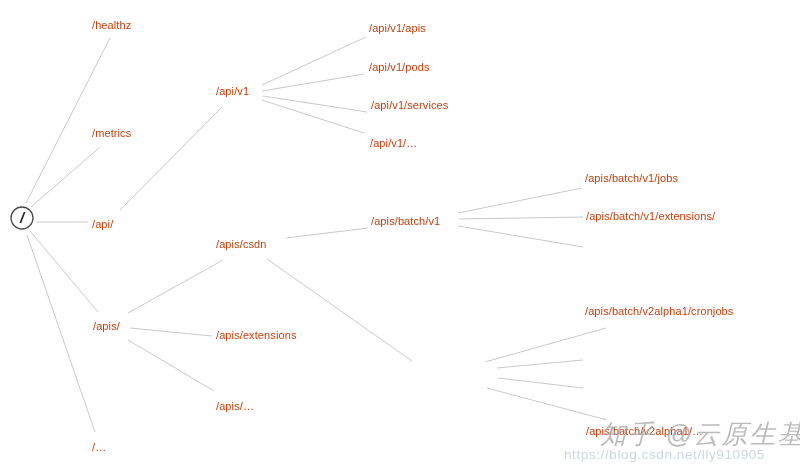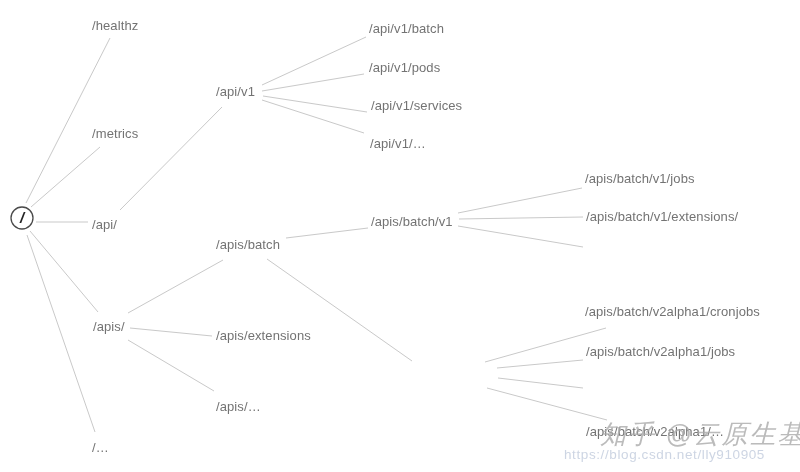--- a/index.html
+++ b/index.html
@@ -2,21 +2,21 @@
 <html><head>
 <meta charset="utf-8">
 <style>
   html,body{margin:0;padding:0;background:#ffffff;}
   .canvas{
     position:relative;width:800px;height:472px;background:#ffffff;overflow:hidden;
     font-family:"Liberation Sans","DejaVu Sans",sans-serif;
   }
   .edges-svg{position:absolute;left:0;top:0;z-index:0;}
   .node-label{
-    position:absolute;z-index:1;font-size:13px;line-height:13px;color:#737373;
+    position:absolute;z-index:1;font-size:11px;line-height:13px;color:#c2410c;
     white-space:nowrap;letter-spacing:0.1px;
   }
   .wm-zhihu{
     position:absolute;z-index:2;left:600px;top:422px;font-size:26px;line-height:24px;
     color:rgba(170,170,170,0.80);white-space:nowrap;letter-spacing:2px;font-style:italic;
   }
   .wm-url{
     position:absolute;z-index:2;left:564px;top:447px;font-size:13.5px;line-height:15px;
     color:rgba(196,206,222,0.85);white-space:nowrap;letter-spacing:0.6px;
   }
@@ -57,33 +57,32 @@
     </g>
   </svg>
 
   <div class="node-label" style="left:92px;top:19px">/healthz</div>
   <div class="node-label" style="left:92px;top:127px">/metrics</div>
   <div class="node-label" style="left:92px;top:218px">/api/</div>
   <div class="node-label" style="left:93px;top:320px">/apis/</div>
   <div class="node-label" style="left:92px;top:441px">/…</div>
 
   <div class="node-label" style="left:216px;top:85px">/api/v1</div>
-  <div class="node-label" style="left:369px;top:22px">/api/v1/batch</div>
+  <div class="node-label" style="left:369px;top:22px">/api/v1/apis</div>
   <div class="node-label" style="left:369px;top:61px">/api/v1/pods</div>
   <div class="node-label" style="left:371px;top:99px">/api/v1/services</div>
   <div class="node-label" style="left:370px;top:137px">/api/v1/…</div>
 
-  <div class="node-label" style="left:216px;top:238px">/apis/batch</div>
+  <div class="node-label" style="left:216px;top:238px">/apis/csdn</div>
   <div class="node-label" style="left:216px;top:329px">/apis/extensions</div>
   <div class="node-label" style="left:216px;top:400px">/apis/…</div>
 
   <div class="node-label" style="left:371px;top:215px">/apis/batch/v1</div>
   <div class="node-label" style="left:585px;top:172px">/apis/batch/v1/jobs</div>
   <div class="node-label" style="left:586px;top:210px">/apis/batch/v1/extensions/</div>
 
   <div class="node-label" style="left:585px;top:305px">/apis/batch/v2alpha1/cronjobs</div>
-  <div class="node-label" style="left:586px;top:345px">/apis/batch/v2alpha1/jobs</div>
   <div class="node-label" style="left:586px;top:425px">/apis/batch/v2alpha1/…</div>
 
   <div class="wm-zhihu">知乎 @云原生基地</div>
   <div class="wm-url">https://blog.csdn.net/lly910905</div>
 
 </div>
 
 </body></html>

